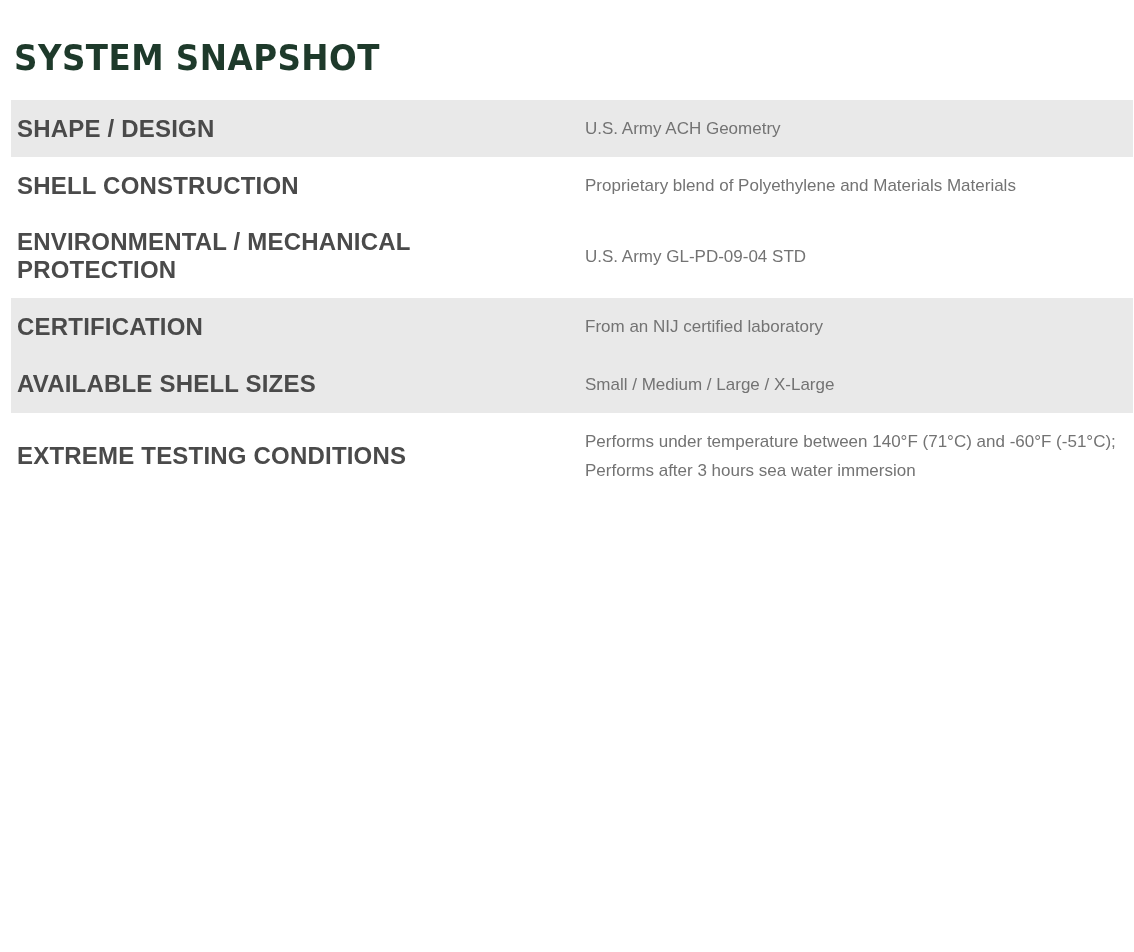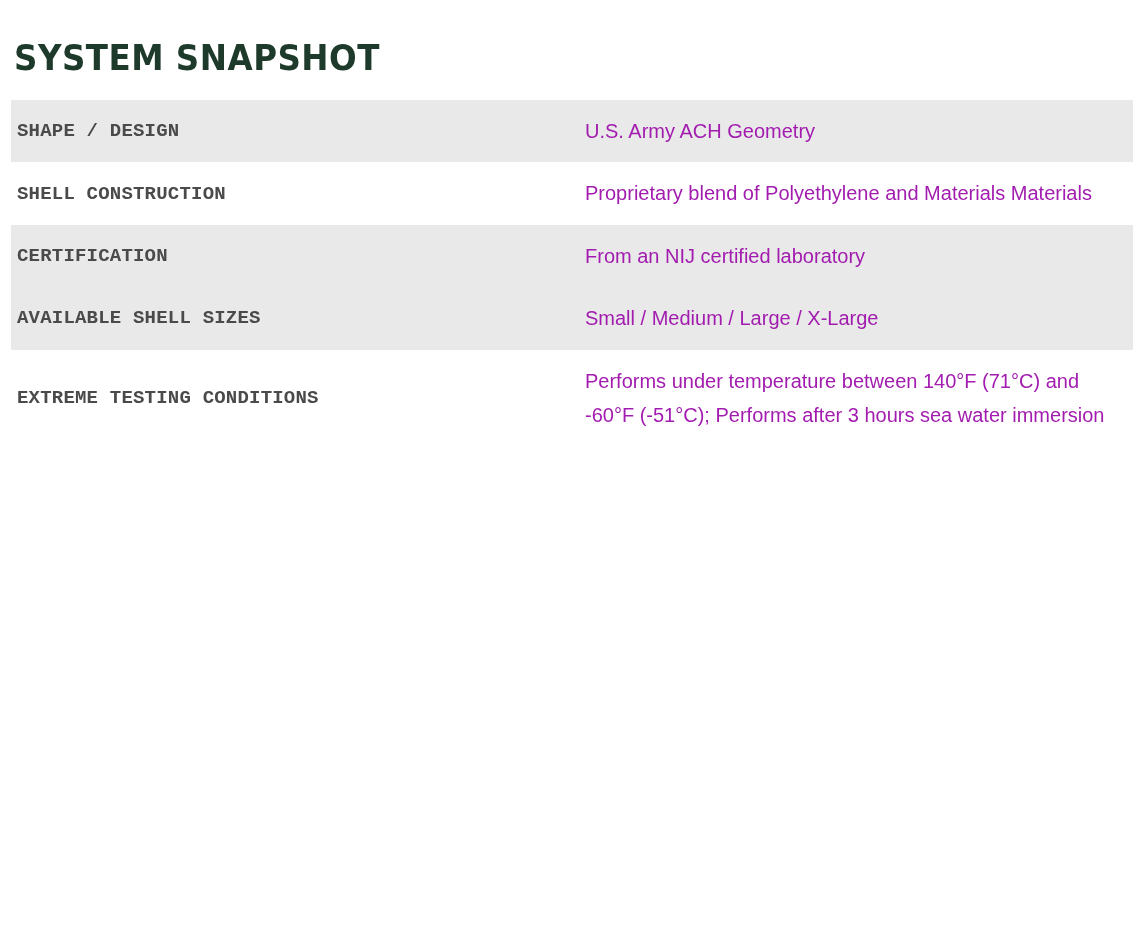--- a/index.html
+++ b/index.html
@@ -36,30 +36,29 @@
     border-collapse: collapse;
     table-layout: fixed;
   }
   table.snapshot td {
     vertical-align: middle;
     padding: 14px 10px 14px 6px;
   }
   td.label {
     width: 552px;
     font-weight: bold;
-    font-size: 19px;
+    font-size: 24px;
     color: #4a4a4a;
     letter-spacing: 0.2px;
     text-transform: uppercase;
     padding-left: 6px;
-    font-family: Liberation Mono, monospace;
   }
   td.value {
-    font-size: 20px;
-    color: #a21caf;
+    font-size: 17px;
+    color: #737373;
     line-height: 1.72;
     padding-left: 14px;
     padding-right: 18px;
   }
   tr.shaded td {
     background: #e9e9e9;
   }
   tr.plain td {
     background: #ffffff;
   }
@@ -80,20 +79,24 @@
       </tr>
 
       <tr class="plain">
         <td class="label">SHELL CONSTRUCTION</td>
         <td class="value">Proprietary blend of Polyethylene and Materials Materials</td>
       </tr>
 
 
 
 
+      <tr class="plain">
+        <td class="label">ENVIRONMENTAL / MECHANICAL PROTECTION</td>
+        <td class="value">U.S. Army GL-PD-09-04 STD</td>
+      </tr>
 
       <tr class="shaded">
         <td class="label">CERTIFICATION</td>
         <td class="value">From an NIJ certified laboratory</td>
       </tr>
 
 
       <tr class="shaded">
         <td class="label">AVAILABLE SHELL SIZES</td>
         <td class="value">Small / Medium / Large / X-Large</td>

